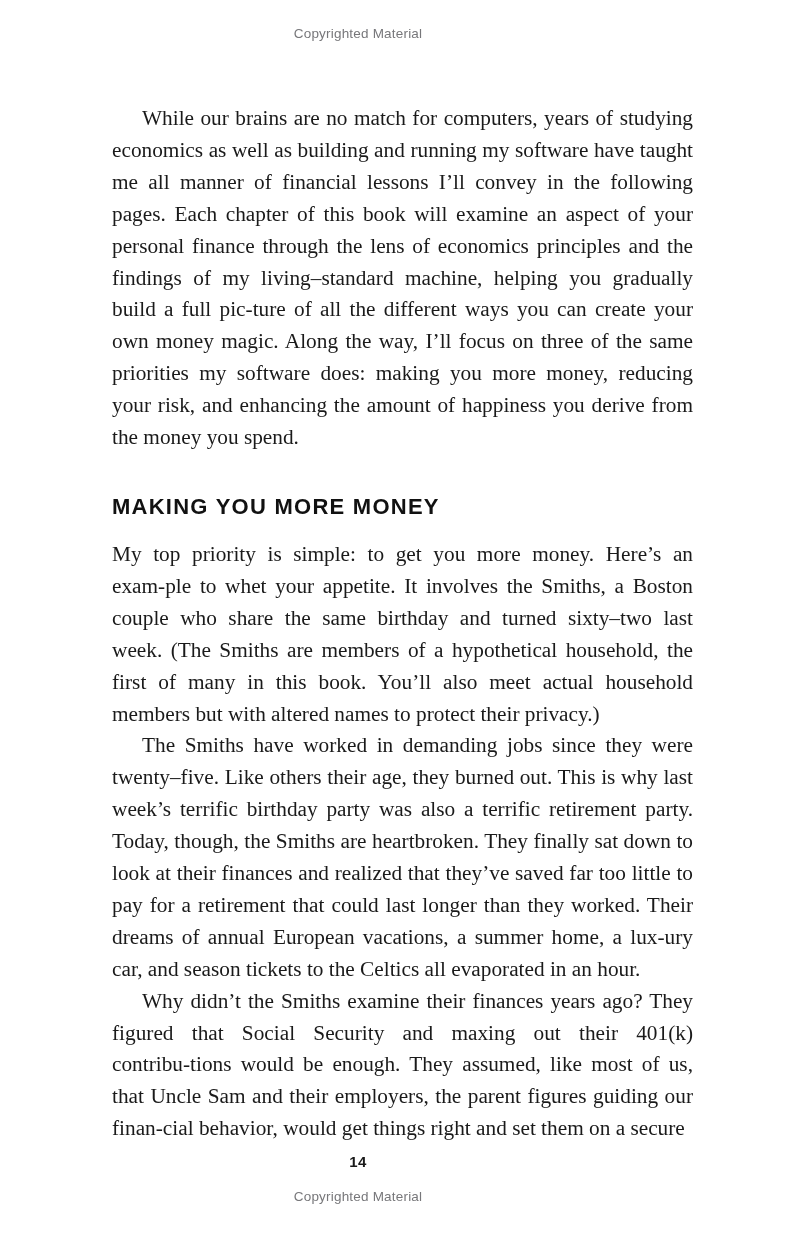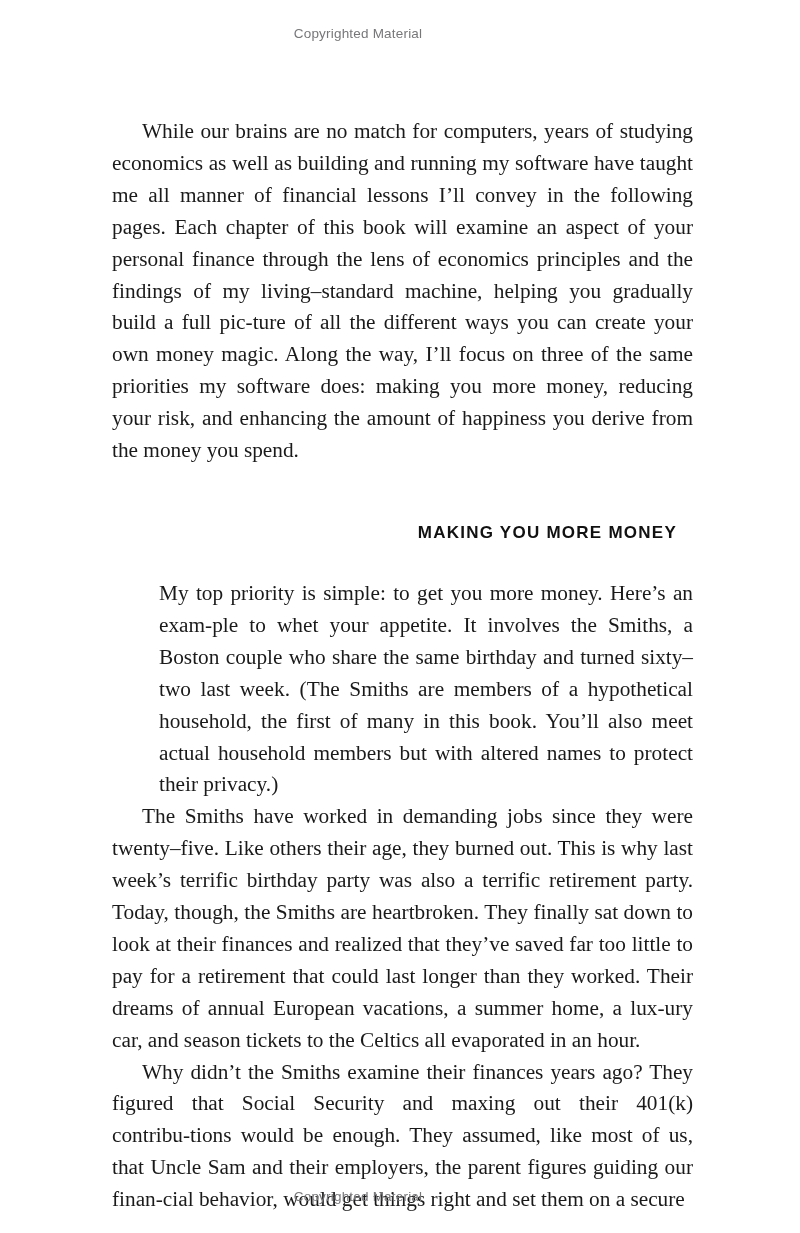--- a/index.html
+++ b/index.html
@@ -43,21 +43,21 @@
     text-align: center;
     font-family: "Liberation Sans", sans-serif;
     font-size: 14px;
     letter-spacing: 4.1px;
     color: #79797c;
   }
 
   
   .text-block {
     position: absolute;
-    top: 116px;
+    top: 103px;
     left: 112px;
     width: 581px;
   }
 
   .body-par {
     margin: 0;
     font-family: "Liberation Serif", serif;
     font-size: 21.3px;
     line-height: 31.9px;
     color: #1a1a1a;
@@ -65,34 +65,33 @@
     text-justify: inter-word;
     hyphens: manual;
   }
 
   .body-par.indent {
     text-indent: 30px;
   }
 
   .body-par.flush {
     text-indent: 0;
-    margin-left: 47px;
   }
 
   
   .section-heading {
-    margin: 16px;
+    margin: 0;
     font-family: "Liberation Sans", sans-serif;
     font-weight: bold;
-    font-size: 17px;
+    font-size: 22px;
     letter-spacing: 1.25px;
     color: #111111;
     padding-top: 40px;
     padding-bottom: 19px;
-    text-align: right;
+    text-align: left;
   }
 
   
   .folio {
     position: absolute;
     top: 1153px;
     left: 0;
     width: 100%;
     text-align: center;
     font-family: "Liberation Sans", sans-serif;
@@ -129,16 +128,17 @@
     <h2 class="section-heading">MAKING YOU MORE MONEY</h2>
 
     <p class="body-par flush">My top priority is simple: to get you more money. Here’s an exam‑ple to whet your appetite. It involves the Smiths, a Boston couple who share the same birthday and turned sixty–two last week. (The Smiths are members of a hypothetical household, the first of many in this book. You’ll also meet actual household members but with altered names to protect their privacy.)</p>
 
     <p class="body-par indent">The Smiths have worked in demanding jobs since they were twenty–five. Like others their age, they burned out. This is why last week’s terrific birthday party was also a terrific retirement party. Today, though, the Smiths are heartbroken. They finally sat down to look at their finances and realized that they’ve saved far too little to pay for a retirement that could last longer than they worked. Their dreams of annual European vacations, a summer home, a lux‑ury car, and season tickets to the Celtics all evaporated in an hour.</p>
 
     <p class="body-par indent">Why didn’t the Smiths examine their finances years ago? They figured that Social Security and maxing out their 401(k) contribu‑tions would be enough. They assumed, like most of us, that Uncle Sam and their employers, the parent figures guiding our finan‑cial behavior, would get things right and set them on a secure</p>
 
   </div>
 
+  <div class="folio">14</div>
 
   <div class="watermark-bottom">Copyrighted Material</div>
 
 </div>
 
 </body></html>

